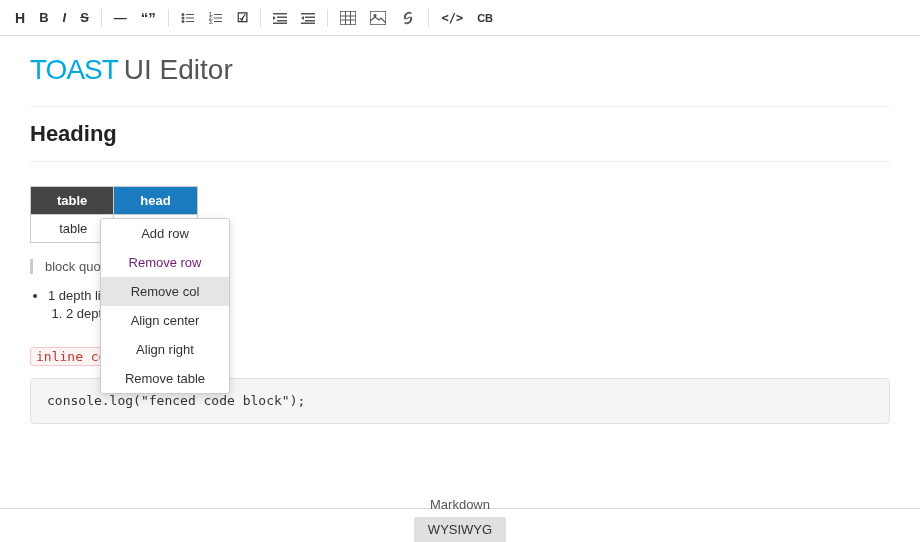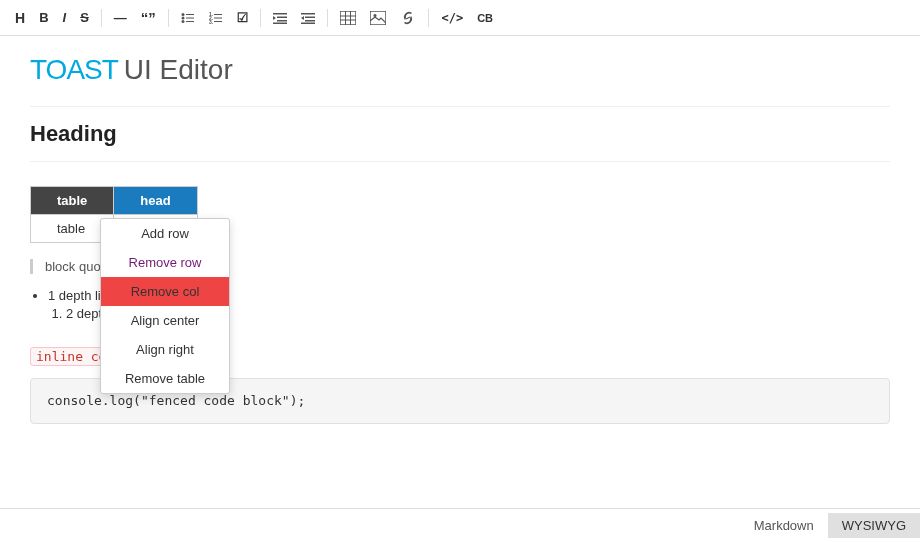--- a/index.html
+++ b/index.html
@@ -84,20 +84,21 @@
       margin-bottom: 14px;
     }
     #editor-table {
       border-collapse: collapse;
       font-size: 13px;
     }
     #editor-table th, #editor-table td {
       border: 1px solid #ccc;
       padding: 6px 26px;
       min-width: 60px;
+      text-align: right;
     }
     #editor-table thead th {
       background: #444;
       color: #fff;
     }
     #editor-table thead th.selected {
       background: #1a7bbf;
       color: #fff;
     }
     #editor-table tbody td {
@@ -118,21 +119,21 @@
       width: 130px;
     }
     .ctx-item {
       padding: 7px 14px;
       font-size: 13px;
       color: #333;
       cursor: pointer;
       text-align: center;
     }
     .ctx-item.disabled { color: #701a75; cursor: default; }
-    .ctx-item.active { background: #ef4444; font-weight: 500; }
+    .ctx-item.active { background: #e5e5e5; font-weight: 500; }
 
     
     #block-quote {
       border-left: 3px solid #ccc;
       padding-left: 12px;
       color: #555;
       font-size: 13px;
       margin-bottom: 14px;
     }
 
@@ -190,20 +191,21 @@
       position: absolute;
       bottom: 0;
       left: 0;
       right: 0;
       display: flex;
       justify-content: flex-end;
       align-items: center;
       border-top: 1px solid #ddd;
       height: 34px;
       background: #fff;
+      flex-direction: column;
     }
     .mode-btn {
       padding: 5px 14px;
       font-size: 13px;
       border: none;
       cursor: pointer;
       background: none;
       color: #555;
     }
     .mode-btn.active {

